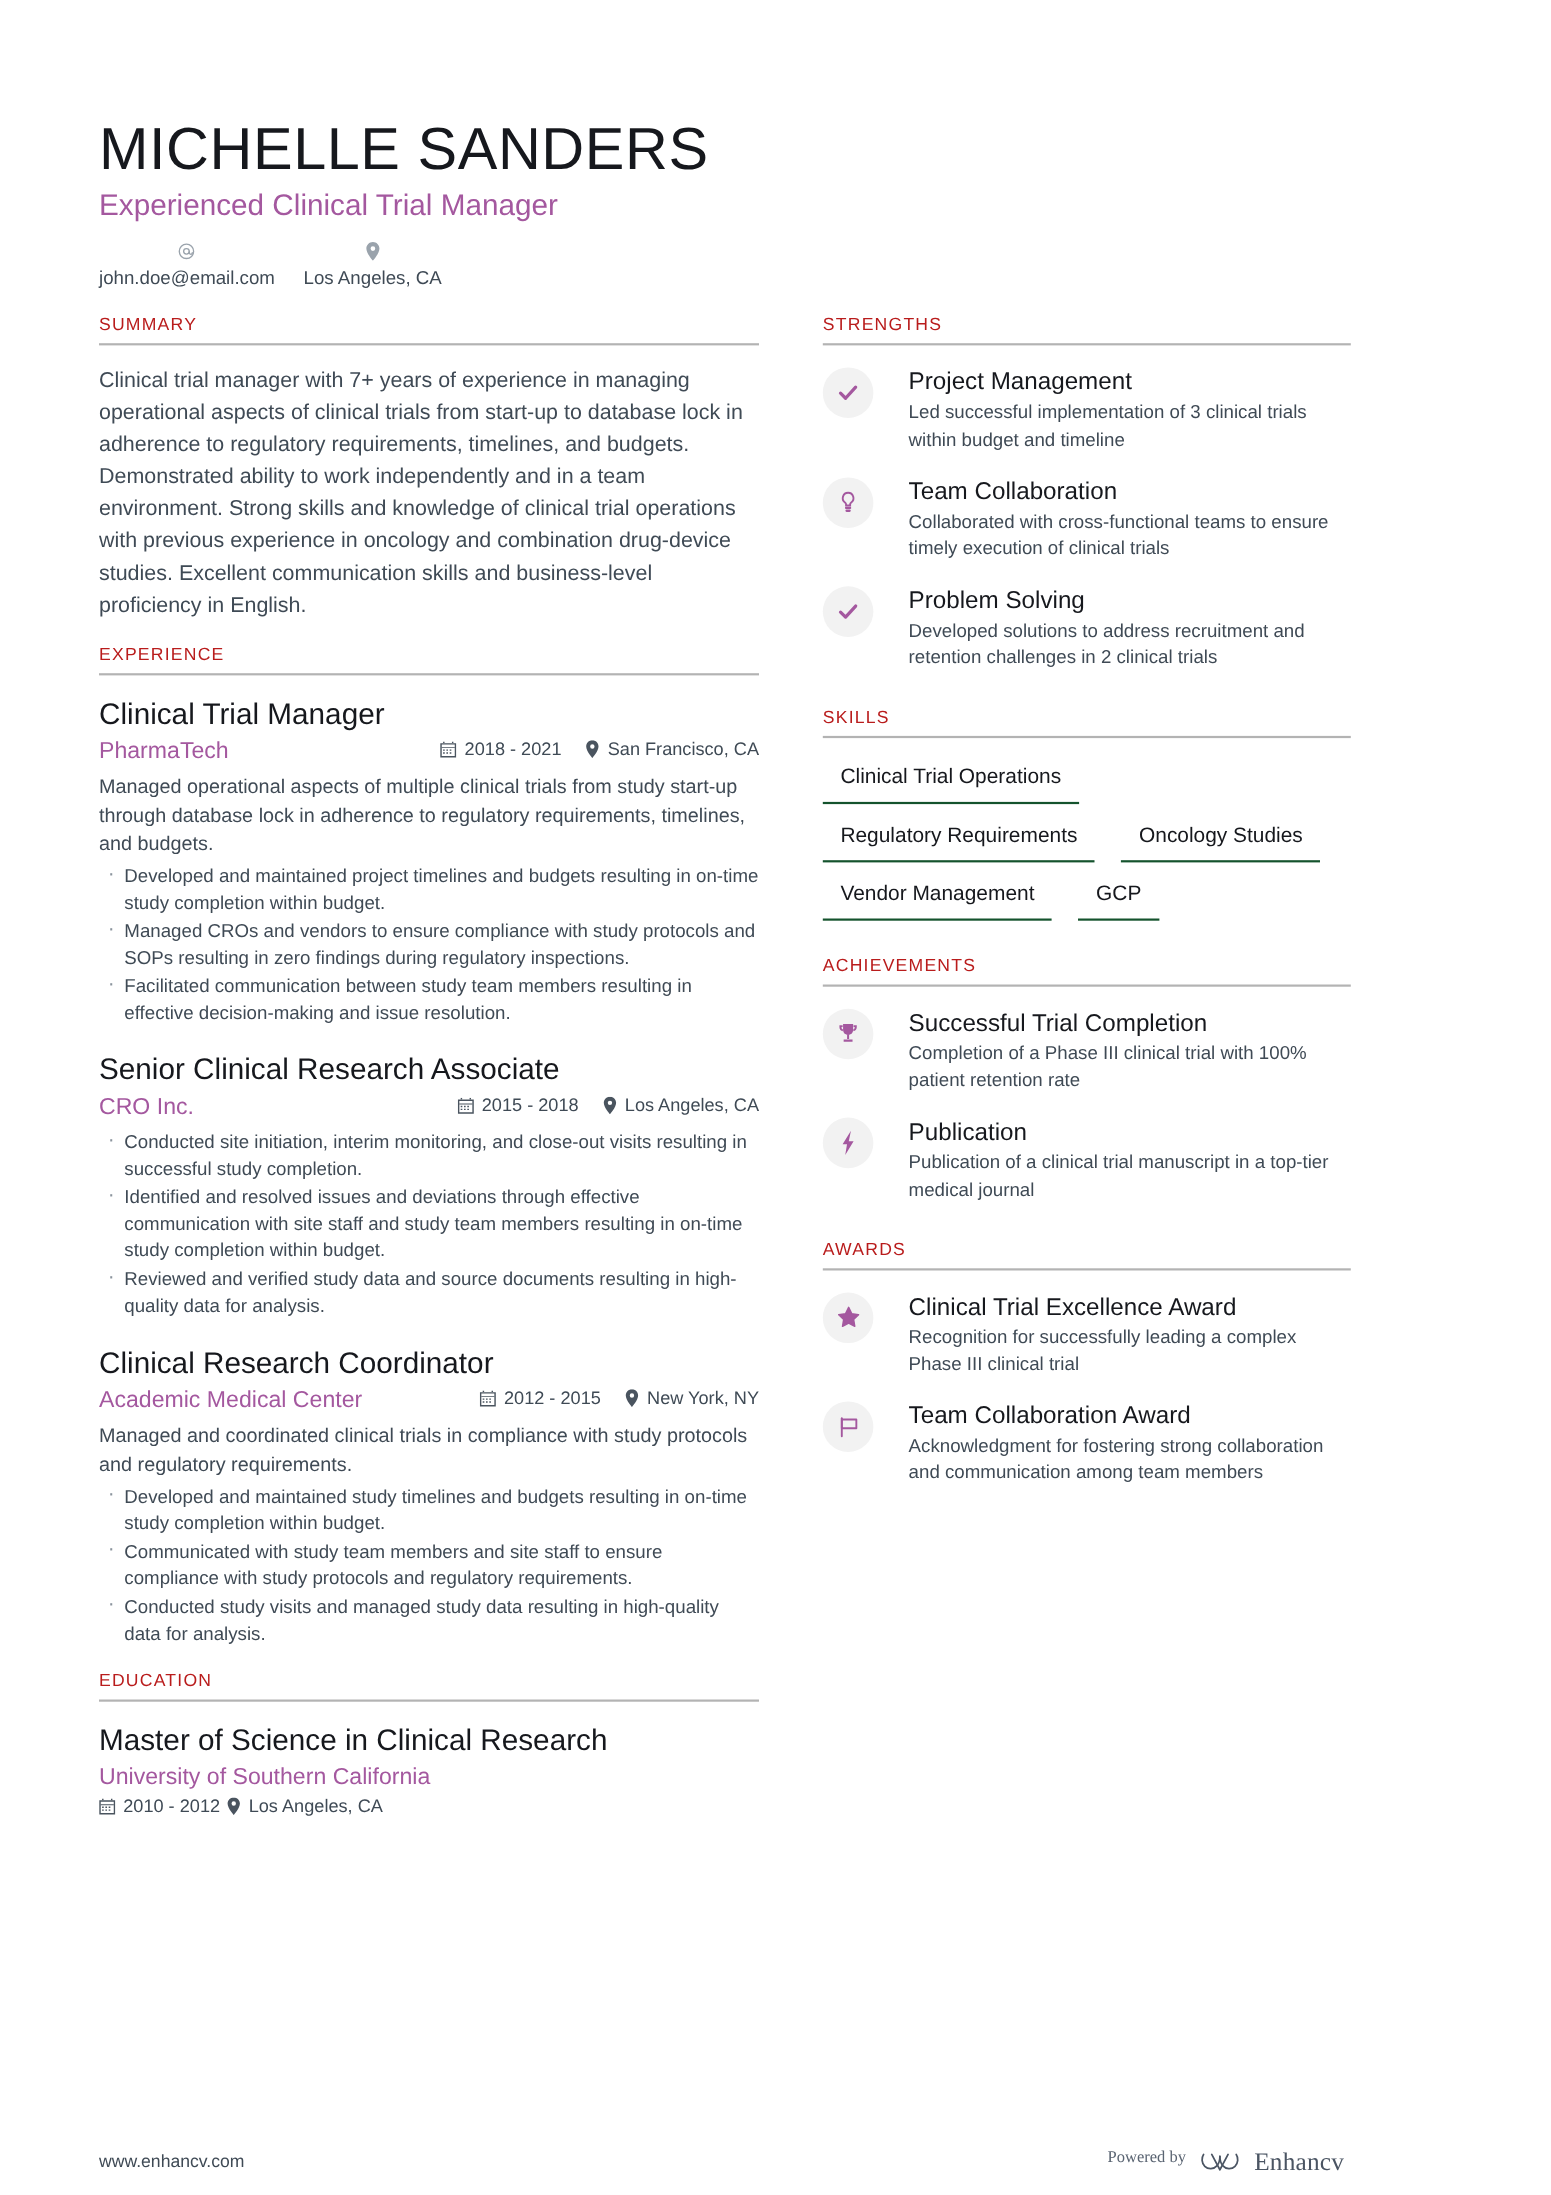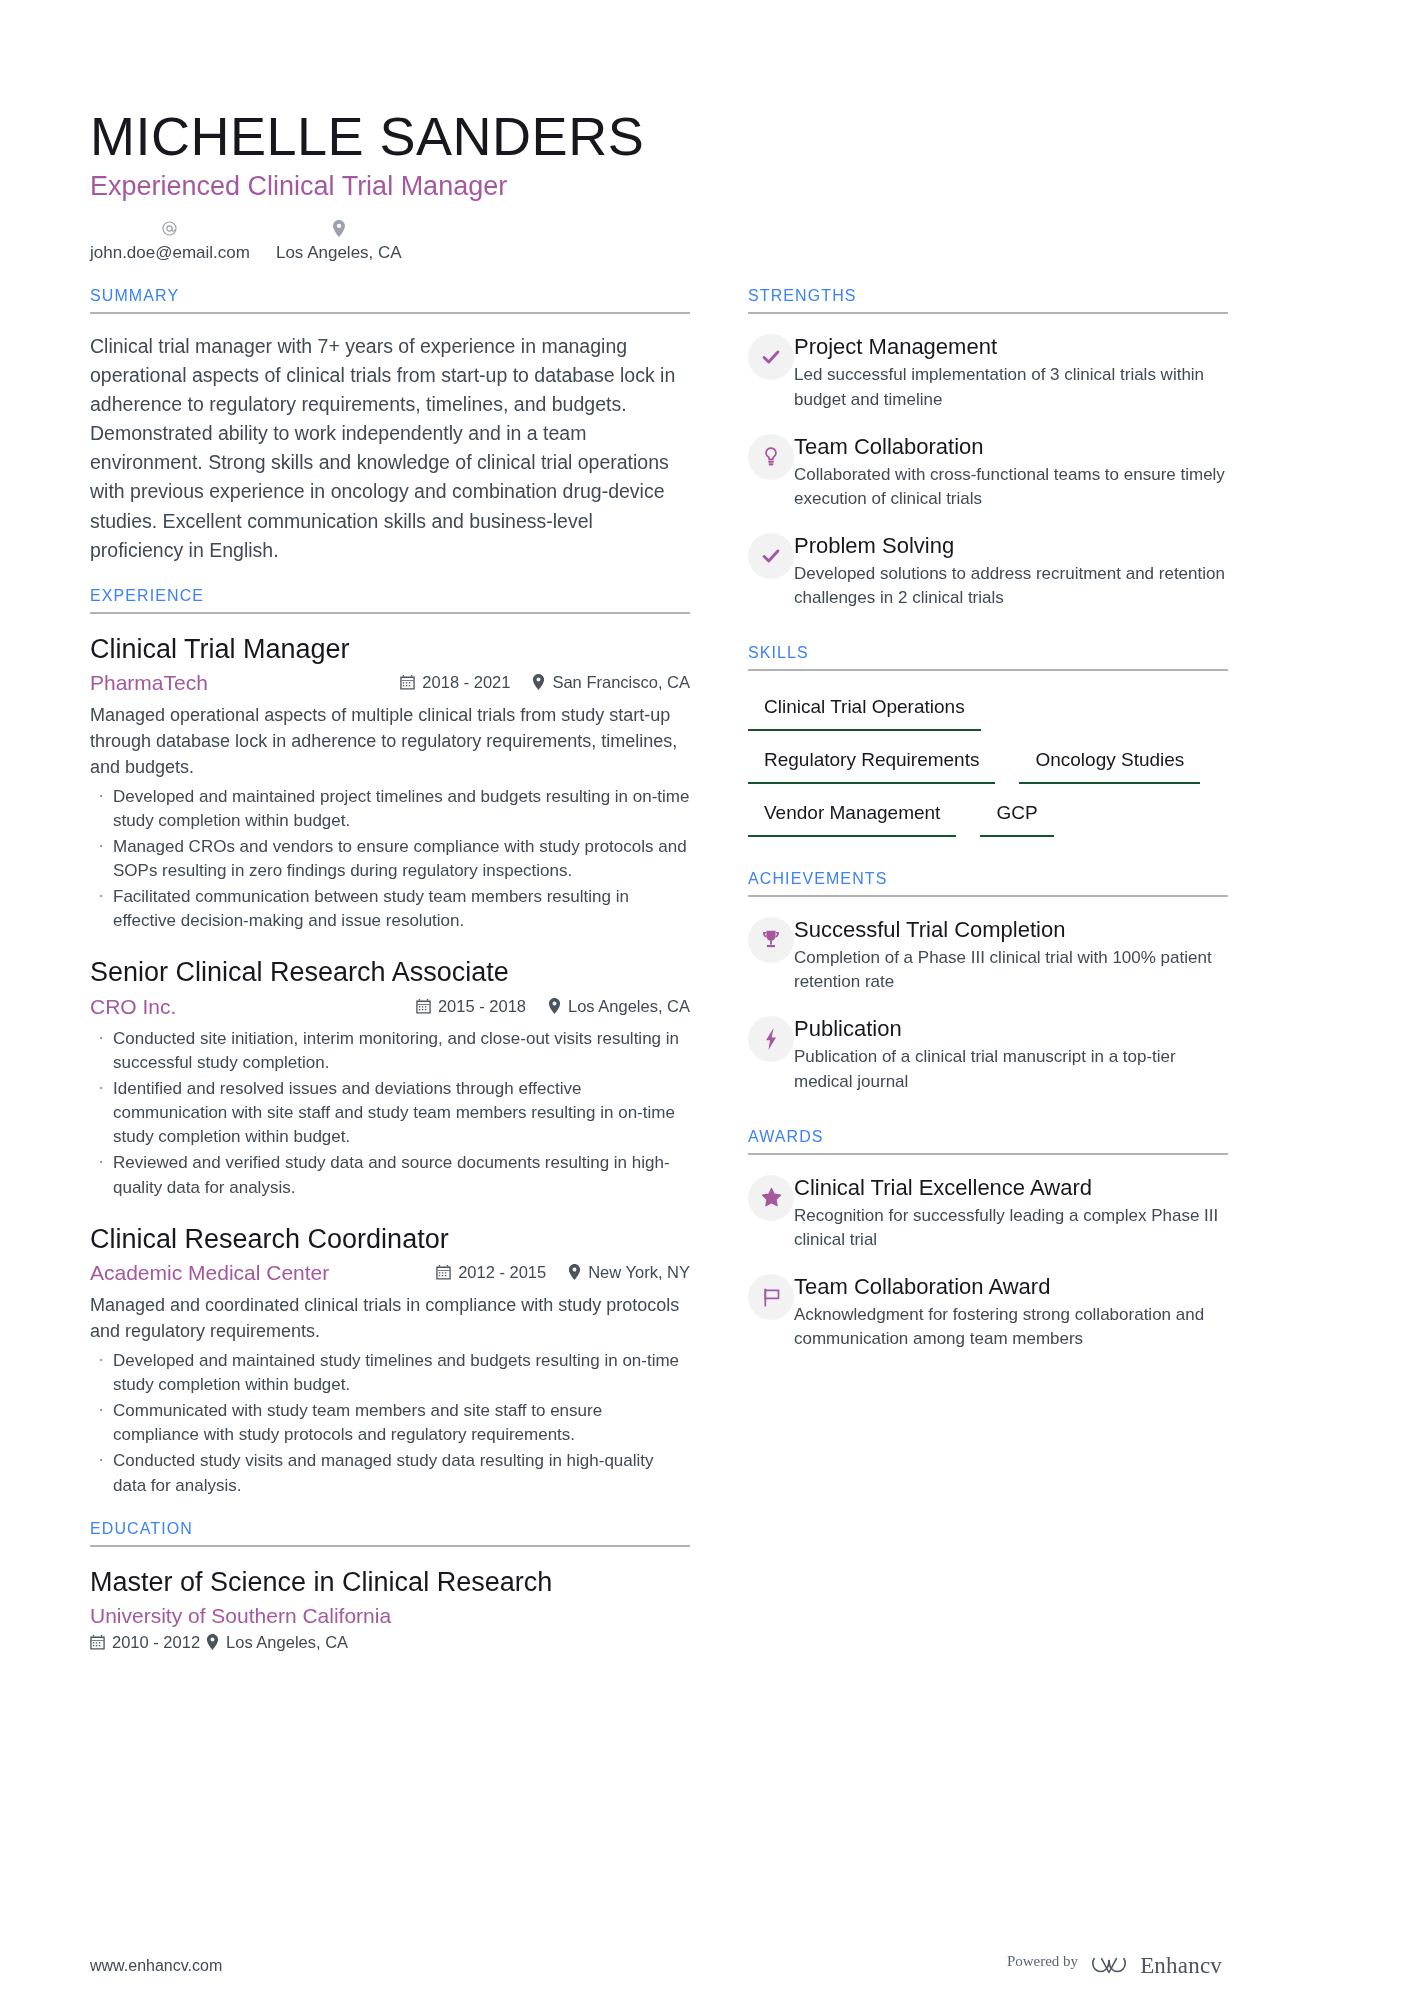--- a/index.html
+++ b/index.html
@@ -70,21 +70,21 @@
   }
   .col-left  { width: 600px; flex: 0 0 600px; }
   .col-right { width: 480px; flex: 0 0 480px; padding-top: 0; }
 
   
   .section { margin-bottom: 6px; }
 
   .section-title {
     font-size: 16px;
     letter-spacing: 1.1px;
-    color: #3b82f6;
+    color: #b91c1c;
     font-weight: 400;
     padding-bottom: 7px;
   }
   .section-rule {
     height: 2px;
     background: #b3b3b3;
     width: 100%;
     margin-bottom: 18px;
   }
 
@@ -167,21 +167,21 @@
     font-size: 19px;
     line-height: 1.42;
   }
 
   
   .icon-list { margin-bottom: 4px; }
 
   .icon-item {
     display: flex;
     align-items: flex-start;
-    gap: 0;
+    gap: 32px;
     margin-bottom: 20px;
   }
   .icon-circle {
     flex: 0 0 auto;
     width: 46px;
     height: 46px;
     border-radius: 50%;
     background: #f2f2f2;
     display: flex;
     align-items: center;

